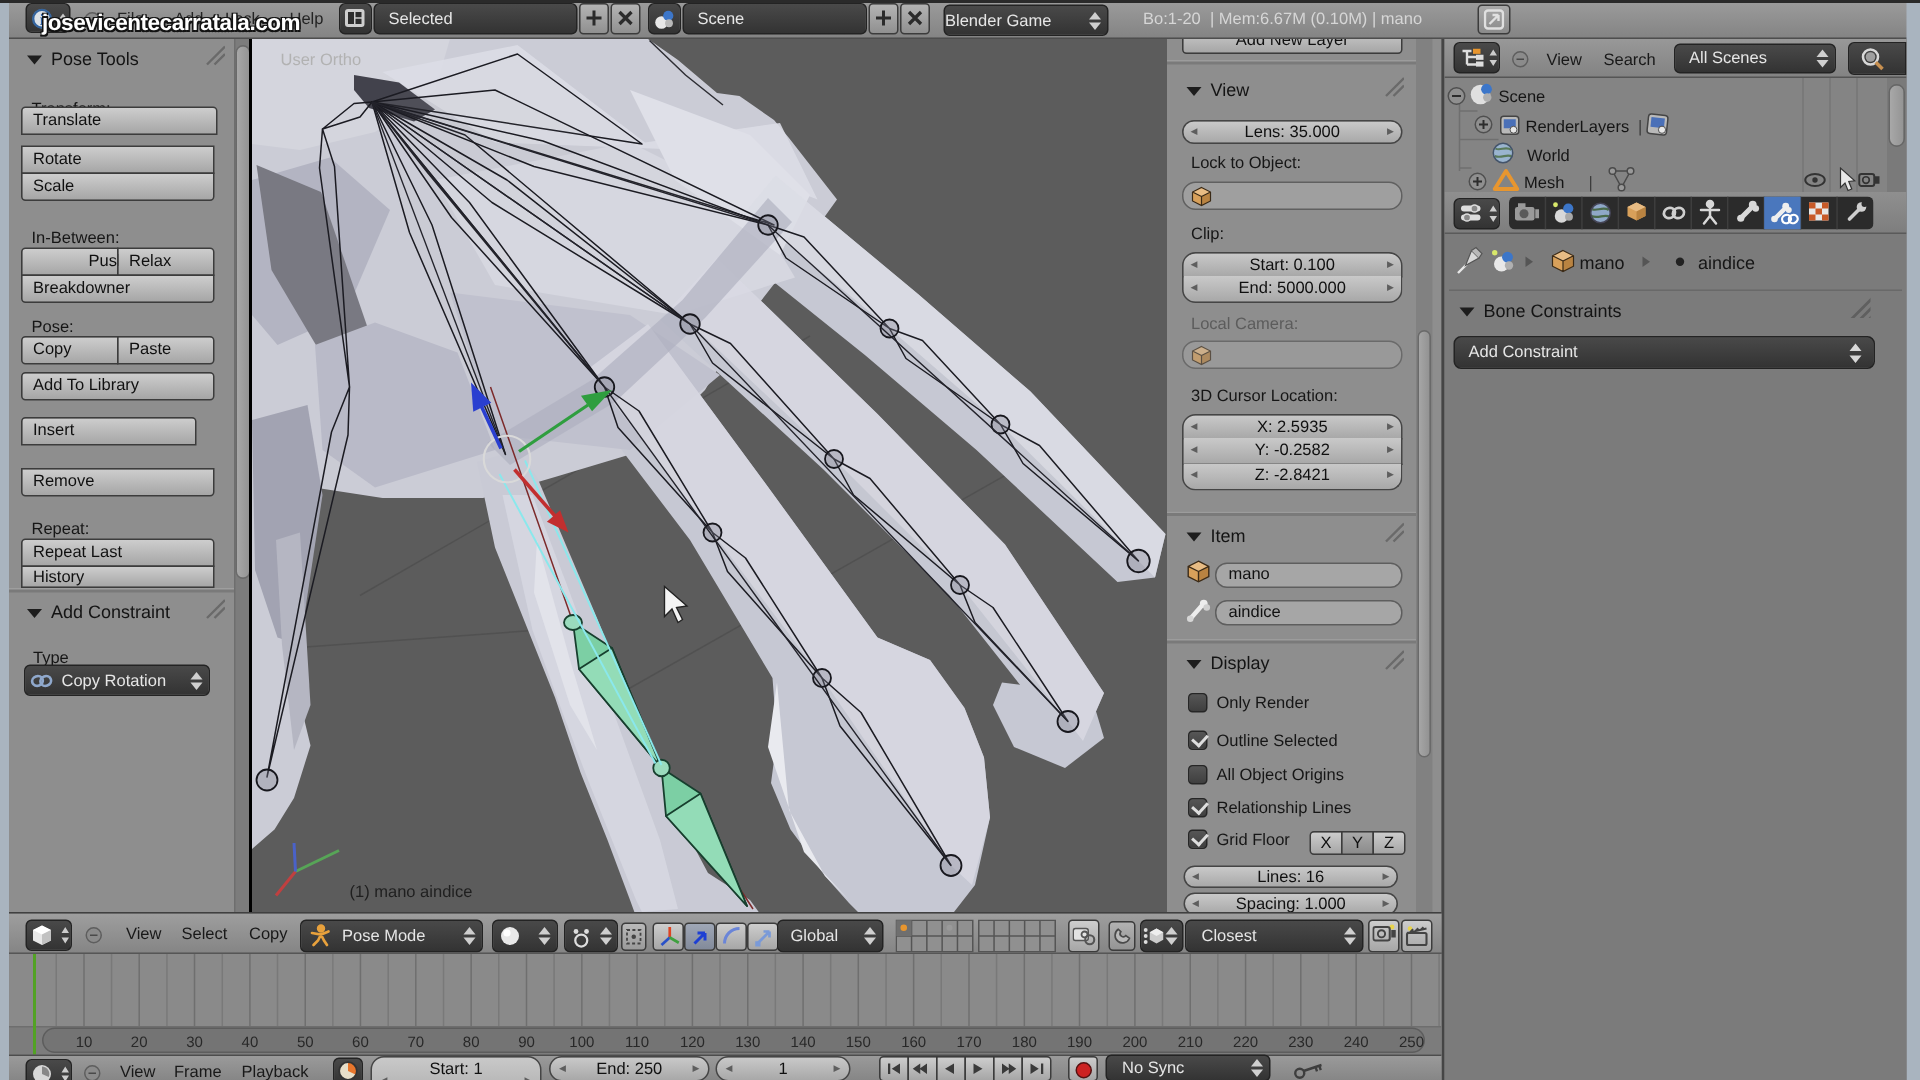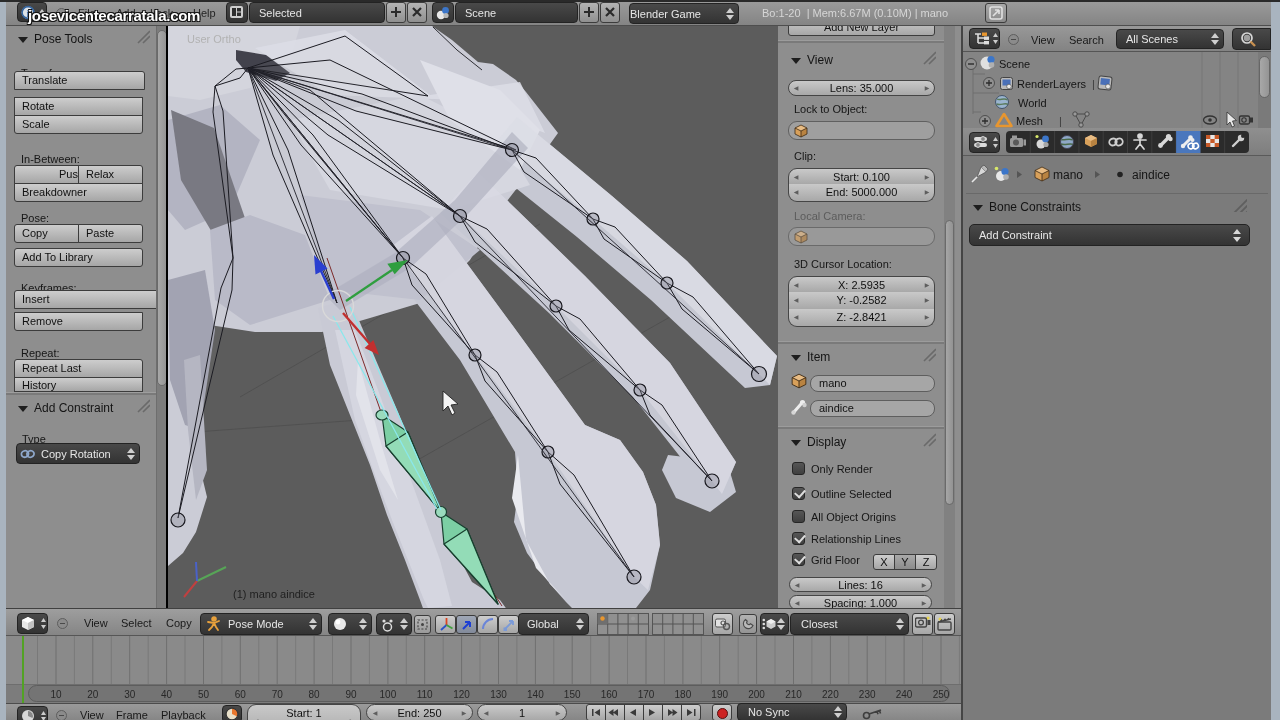--- a/index.html
+++ b/index.html
@@ -230,21 +230,21 @@
   <div class="btn" style="left:8px;top:89px;width:129px;height:19px;border-radius:0 0 3px 3px;">Scale</div>
   <div class="lbl" style="left:15px;top:127px;">In-Between:</div>
   <div class="btn" style="left:8px;top:139px;width:65px;height:19px;border-radius:3px 0 0 0;padding-left:44px;">Push</div>
   <div class="btn" style="left:72px;top:139px;width:65px;height:19px;border-radius:0 3px 0 0;">Relax</div>
   <div class="btn" style="left:8px;top:157px;width:129px;height:19px;border-radius:0 0 3px 3px;">Breakdowner</div>
   <div class="lbl" style="left:15px;top:186px;">Pose:</div>
   <div class="btn" style="left:8px;top:198px;width:65px;height:19px;border-radius:3px 0 0 3px;">Copy</div>
   <div class="btn" style="left:72px;top:198px;width:65px;height:19px;border-radius:0 3px 3px 0;">Paste</div>
   <div class="btn" style="left:8px;top:222px;width:129px;height:19px;">Add To Library</div>
   <div class="lbl" style="left:15px;top:256px;">Keyframes:</div>
-  <div class="btn" style="left:8px;top:264px;width:154px;height:19px;border-radius:3px 3px 0 0;">Insert</div>
+  <div class="btn" style="left:8px;top:252px;width:117px;height:19px;border-radius:3px 3px 0 0;">Insert</div>
   <div class="btn" style="left:8px;top:286px;width:129px;height:19px;border-radius:0 0 3px 3px;">Remove</div>
   <div class="lbl" style="left:15px;top:321px;">Repeat:</div>
   <div class="btn" style="left:8px;top:333px;width:129px;height:19px;border-radius:3px 3px 0 0;">Repeat Last</div>
   <div class="btn" style="left:8px;top:351px;width:129px;height:15px;border-radius:0;overflow:hidden;line-height:14px;">History</div>
   <div class="abs" style="left:0px;top:366px;width:150px;height:2px;background:#7a7a7a;border-top:1px solid #9e9e9e;"></div>
   <div class="phdr" style="left:12px;top:375px;"><span class="tri"></span>Add Constraint</div>
   <svg class="diag" style="left:126px;top:372px;" width="20" height="16">
       <path d="M6 14 L18 2 M11 14 L18 7" stroke="#6a6a6a" stroke-width="1.6"></path>
     </svg>
   <div class="lbl" style="left:16px;top:407px;">Type</div>

